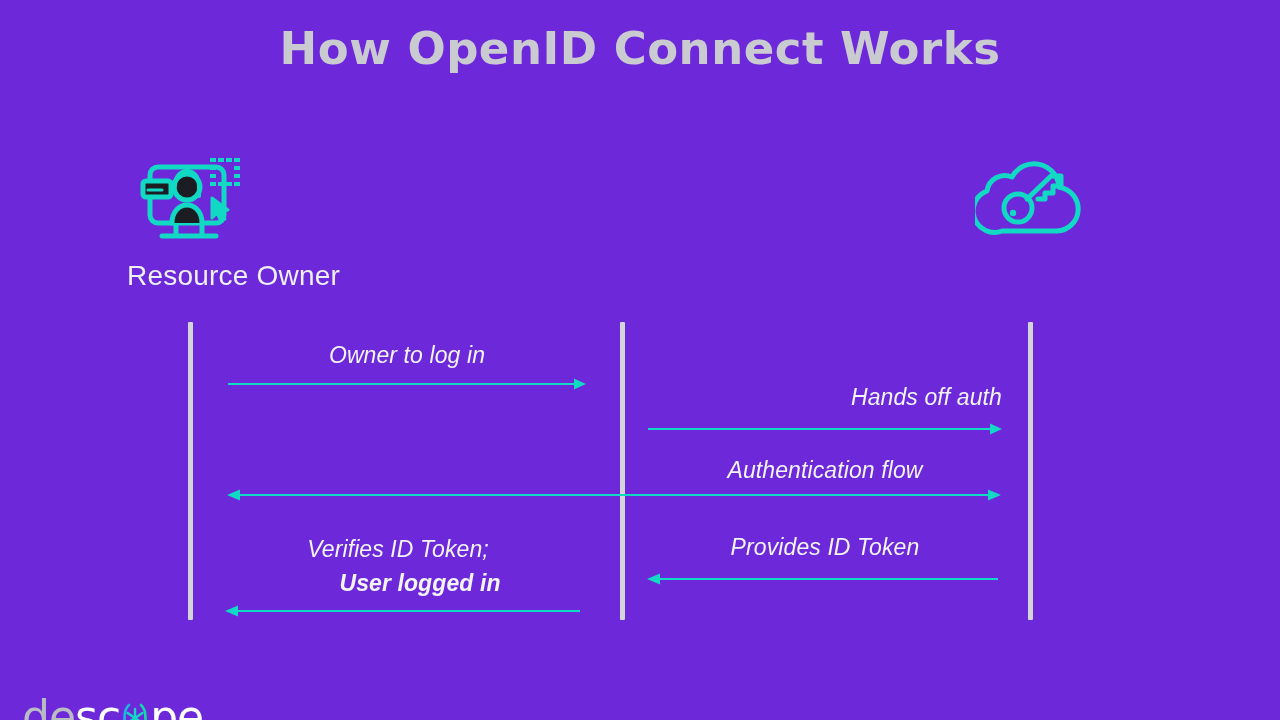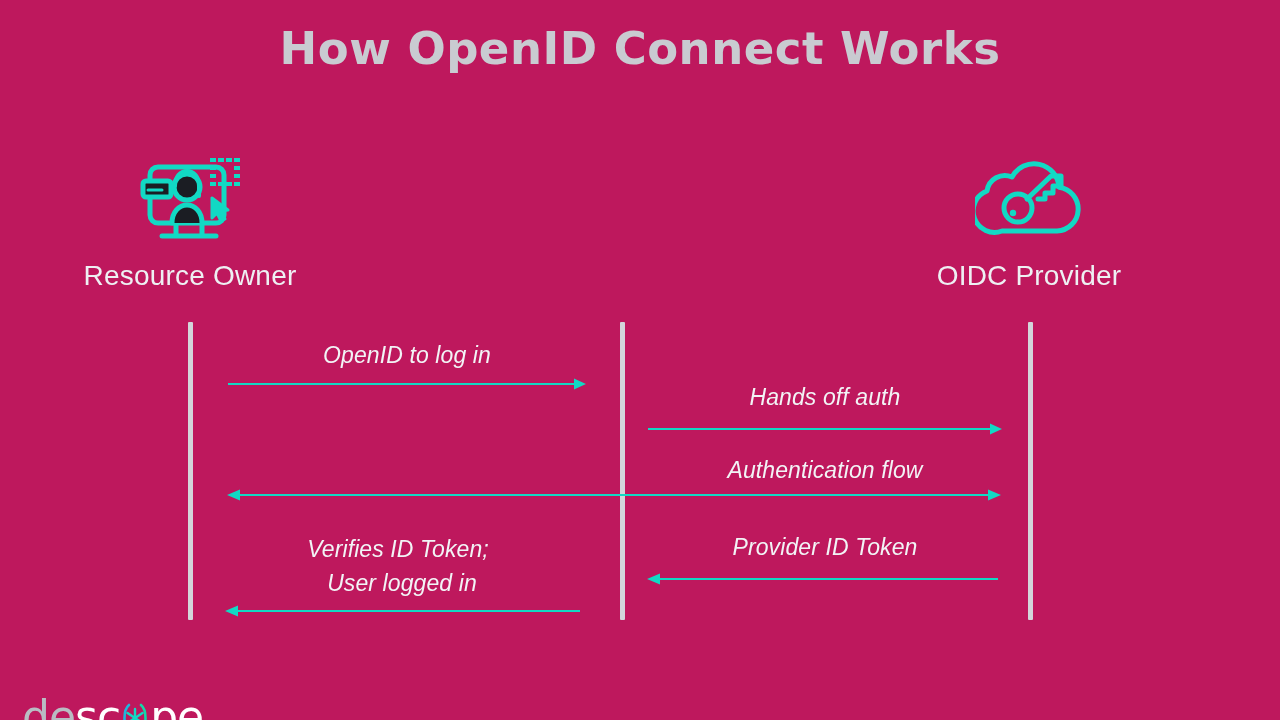--- a/index.html
+++ b/index.html
@@ -4,21 +4,21 @@
 <style>
   html, body {
     margin: 0;
     padding: 0;
     background: #1b1d23;
   }
   #canvas {
     position: relative;
     width: 1280px;
     height: 720px;
-    background: #be185d;
+    background: #6d28d9;
     overflow: hidden;
     font-family: "Liberation Sans", sans-serif;
   }
 
   
   #title {
     position: absolute;
     top: 22px;
     left: 0;
     width: 1280px;
@@ -47,21 +47,21 @@
   .actor-label {
     margin-top: 14px;
     font-family: "Liberation Sans", sans-serif;
     font-size: 28px;
     font-weight: 400;
     color: #eef0f3;
     letter-spacing: 0.2px;
     white-space: nowrap;
   }
 
-  #actor-0 { left: 40px; }
+  #actor-0 { left: 40px; text-align: right; }
   #actor-1 { left: 473px; }
   #actor-2 { left: 879px; }
 
   
   .lifeline {
     position: absolute;
     top: 322px;
     width: 5px;
     height: 298px;
     background: #d3d5da;
@@ -163,63 +163,62 @@
     <div class="actor-icon">
       <svg width="108" height="86" viewBox="0 0 108 86" fill="none" stroke="#12d9c4" stroke-width="5" stroke-linecap="round" stroke-linejoin="round">
 
         <path d="M27 76 H82 a22 22 0 0 0 2 -43.8 A25 25 0 0 0 37 22 A18 18 0 0 0 12 36 A21 21 0 0 0 27 76 Z"></path>
 
         <circle cx="43" cy="53" r="14"></circle>
         <circle cx="38" cy="58" r="3.2" fill="#12d9c4" stroke="none"></circle>
         <path d="M52 44 L76 21 H86 V31 H78 V38 H70 V44 H63"></path>
       </svg>
     </div>
-    <div class="actor-label">OIDC Provider</div>
   </div>
 
   <div class="lifeline" id="lifeline-0"></div>
   <div class="lifeline" id="lifeline-1"></div>
   <div class="lifeline" id="lifeline-2"></div>
 
   <div class="msg">
-    <div class="msg-label" style="left:228px; top:338px; width:358px;">OpenID to log in</div>
+    <div class="msg-label" style="left:228px; top:338px; width:358px;">Owner to log in</div>
     <svg class="msg-arrow" style="left:226px; top:374px;" width="364" height="20">
       <line x1="2" y1="10" x2="352" y2="10" stroke="#12d9c4" stroke-width="2"></line>
       <path d="M360 10 L348 4.5 L348 15.5 Z" fill="#12d9c4"></path>
     </svg>
   </div>
 
   <div class="msg">
-    <div class="msg-label" style="left:648px; top:380px; width:354px;">Hands off auth</div>
+    <div class="msg-label" style="left:648px; top:380px; width:354px;text-align:right;">Hands off auth</div>
     <svg class="msg-arrow" style="left:646px; top:419px;" width="362" height="20">
       <line x1="2" y1="10" x2="348" y2="10" stroke="#12d9c4" stroke-width="2"></line>
       <path d="M356 10 L344 4.5 L344 15.5 Z" fill="#12d9c4"></path>
     </svg>
   </div>
 
   <div class="msg">
     <div class="msg-label" style="left:648px; top:453px; width:354px;font-style:italic;">Authentication flow</div>
     <svg class="msg-arrow" style="left:224px; top:485px;" width="780" height="20">
       <line x1="14" y1="10" x2="766" y2="10" stroke="#12d9c4" stroke-width="2"></line>
       <path d="M3 10 L16 4.5 L16 15.5 Z" fill="#12d9c4"></path>
       <path d="M777 10 L764 4.5 L764 15.5 Z" fill="#12d9c4"></path>
     </svg>
   </div>
 
   <div class="msg">
     <div class="msg-label" style="left:218px; top:532px; width:360px;">Verifies ID Token;</div>
-    <div class="msg-label" style="left:222px; top:566px; width:360px;">User logged in</div>
+    <div class="msg-label" style="left:240px; top:566px; width:360px;font-weight:bold;">User logged in</div>
     <svg class="msg-arrow" style="left:222px; top:601px;" width="362" height="20">
       <line x1="14" y1="10" x2="358" y2="10" stroke="#12d9c4" stroke-width="2"></line>
       <path d="M3 10 L16 4.5 L16 15.5 Z" fill="#12d9c4"></path>
     </svg>
   </div>
 
   <div class="msg">
-    <div class="msg-label" style="left:648px; top:530px; width:354px;">Provider ID Token</div>
+    <div class="msg-label" style="left:648px; top:530px; width:354px;">Provides ID Token</div>
     <svg class="msg-arrow" style="left:644px; top:569px;" width="358" height="20">
       <line x1="14" y1="10" x2="354" y2="10" stroke="#12d9c4" stroke-width="2"></line>
       <path d="M3 10 L16 4.5 L16 15.5 Z" fill="#12d9c4"></path>
     </svg>
   </div>
 
   <div id="logo">
     <span class="logo-de">de</span>
     <span class="logo-sc">sc</span>
     <span class="logo-mark">

